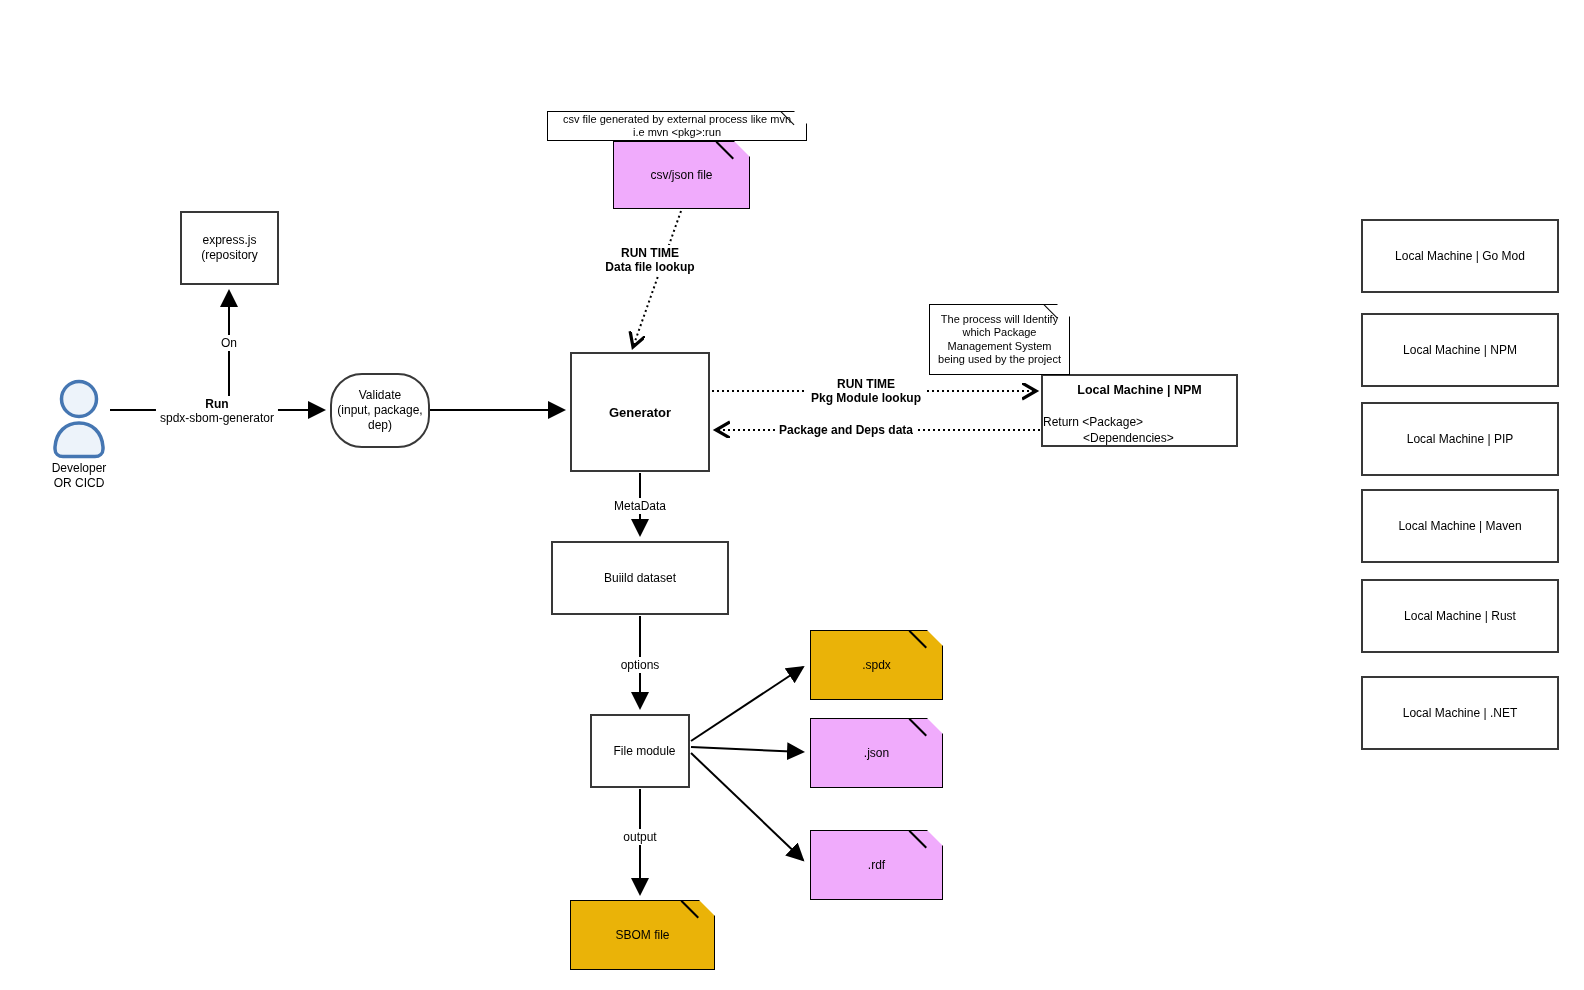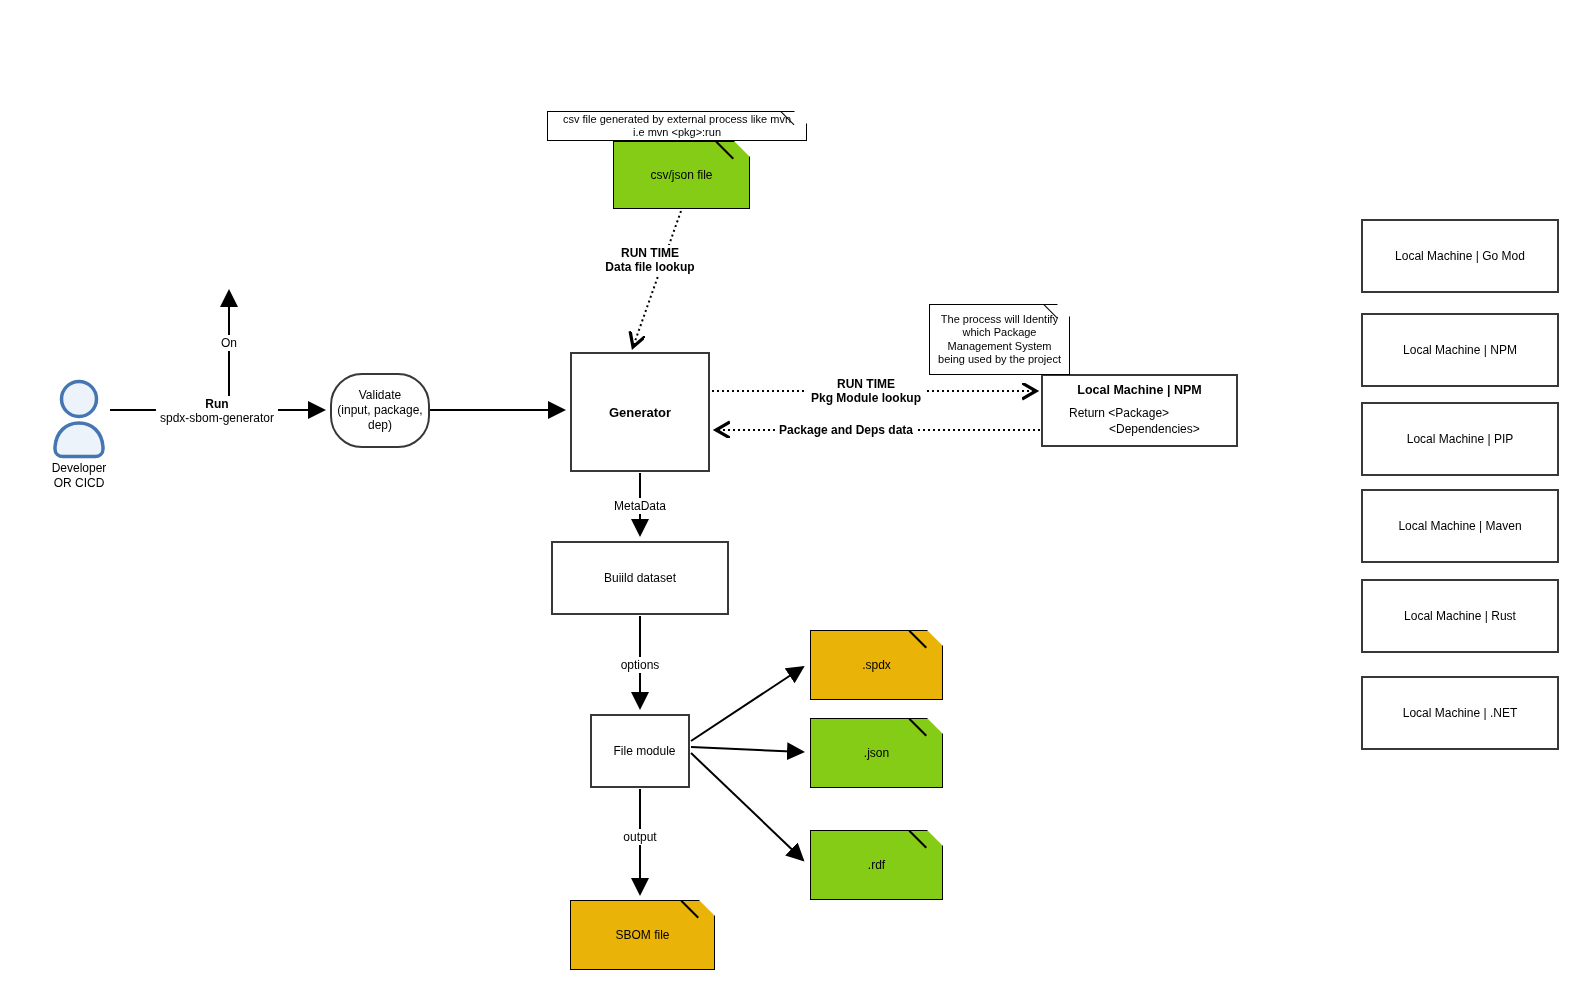--- a/index.html
+++ b/index.html
@@ -16,21 +16,21 @@
     font-size:12px;line-height:15px;text-align:center;z-index:3;
   }
   .node.bold{font-weight:bold;font-size:13px;}
 
   
   .doc{
     position:absolute;background:#eab308;border:1.5px solid #000;box-sizing:border-box;
     display:flex;align-items:center;justify-content:center;
     font-size:12px;text-align:center;z-index:3;
   }
-  .doc.orange{background:#84cc16;}
+  .doc.orange{background:#f0abfc;}
   .fold{position:absolute;top:-1.5px;right:-1.5px;width:0;height:0;
     border-style:solid;border-width:0 17px 17px 0;
     border-color:transparent #ffffff transparent transparent;}
   .fold::before{content:"";position:absolute;left:-17px;top:0;width:24px;height:1.5px;
     background:#000;transform-origin:left top;transform:rotate(45deg);}
 
   
   .note{
     position:absolute;background:#fff;border:1px solid #000;box-sizing:border-box;
     display:flex;flex-direction:column;align-items:center;justify-content:center;
@@ -43,21 +43,21 @@
   .elabel{
     position:absolute;transform:translate(-50%,-50%);background:#fff;
     font-size:12px;line-height:14px;text-align:center;white-space:nowrap;
     padding:1px 4px;z-index:4;
   }
   .elabel .bold,.elabel.bold{font-weight:bold;}
 
   
   .npm-main{justify-content:flex-start;align-items:stretch;text-align:left;}
   .npm-title{font-weight:bold;text-align:center;margin-top:7px;font-size:12.5px;}
-  .npm-body{margin-top:7px;padding-left:26px;line-height:16px;}
+  .npm-body{margin-top:16px;padding-left:0;line-height:16px;}
   .npm-body .indent{margin-left:40px;}
 
   
   .actor{position:absolute;z-index:3;}
   .actor-label{position:absolute;transform:translateX(-50%);text-align:center;
     font-size:12px;line-height:15px;z-index:3;white-space:nowrap;}
 </style>
 </head>
 <body>
 
@@ -113,20 +113,24 @@
     <span class="fold"></span>
     <div>csv file generated by external process like mvn</div>
     <div>i.e mvn &lt;pkg&gt;:run</div>
   </div>
 
   <div class="doc orange" style="left:613px;top:141px;width:137px;height:68px;">
     <span class="fold"></span>
     <span>csv/json file</span>
   </div>
 
+  <div class="node" style="left:180px;top:211px;width:99px;height:74px;">
+    <div>express.js</div>
+    <div>(repository</div>
+  </div>
 
   <div class="node" style="left:330px;top:373px;width:100px;height:75px;border-radius:32px;">
     <div>Validate</div>
     <div>(input, package,</div>
     <div>dep)</div>
   </div>
 
   <div class="node bold" style="left:570px;top:352px;width:140px;height:120px;">
     <div>Generator</div>
   </div>

